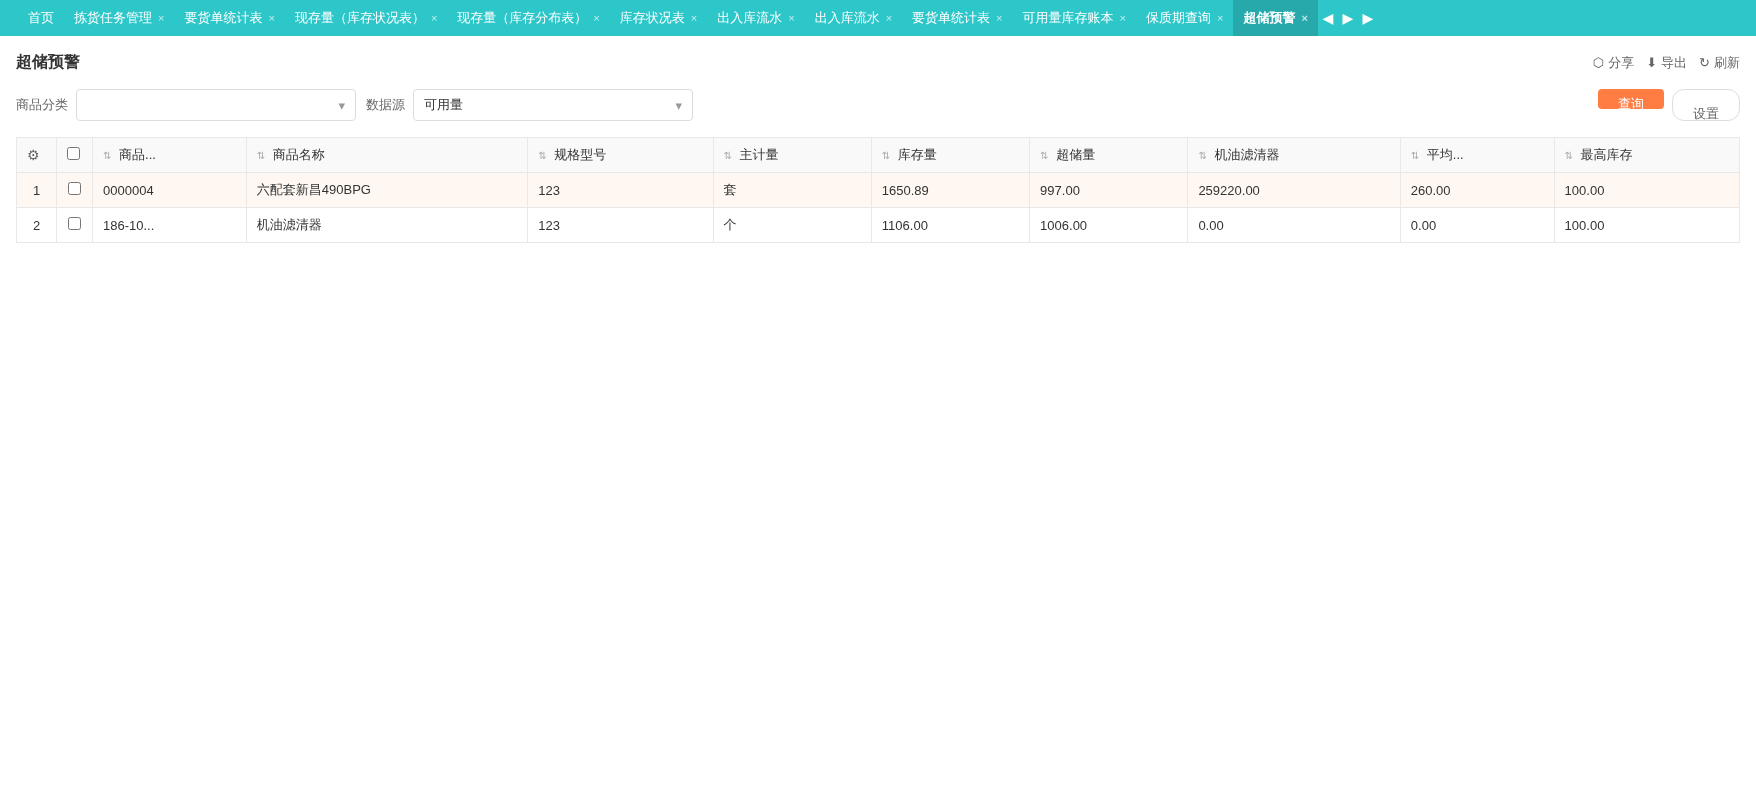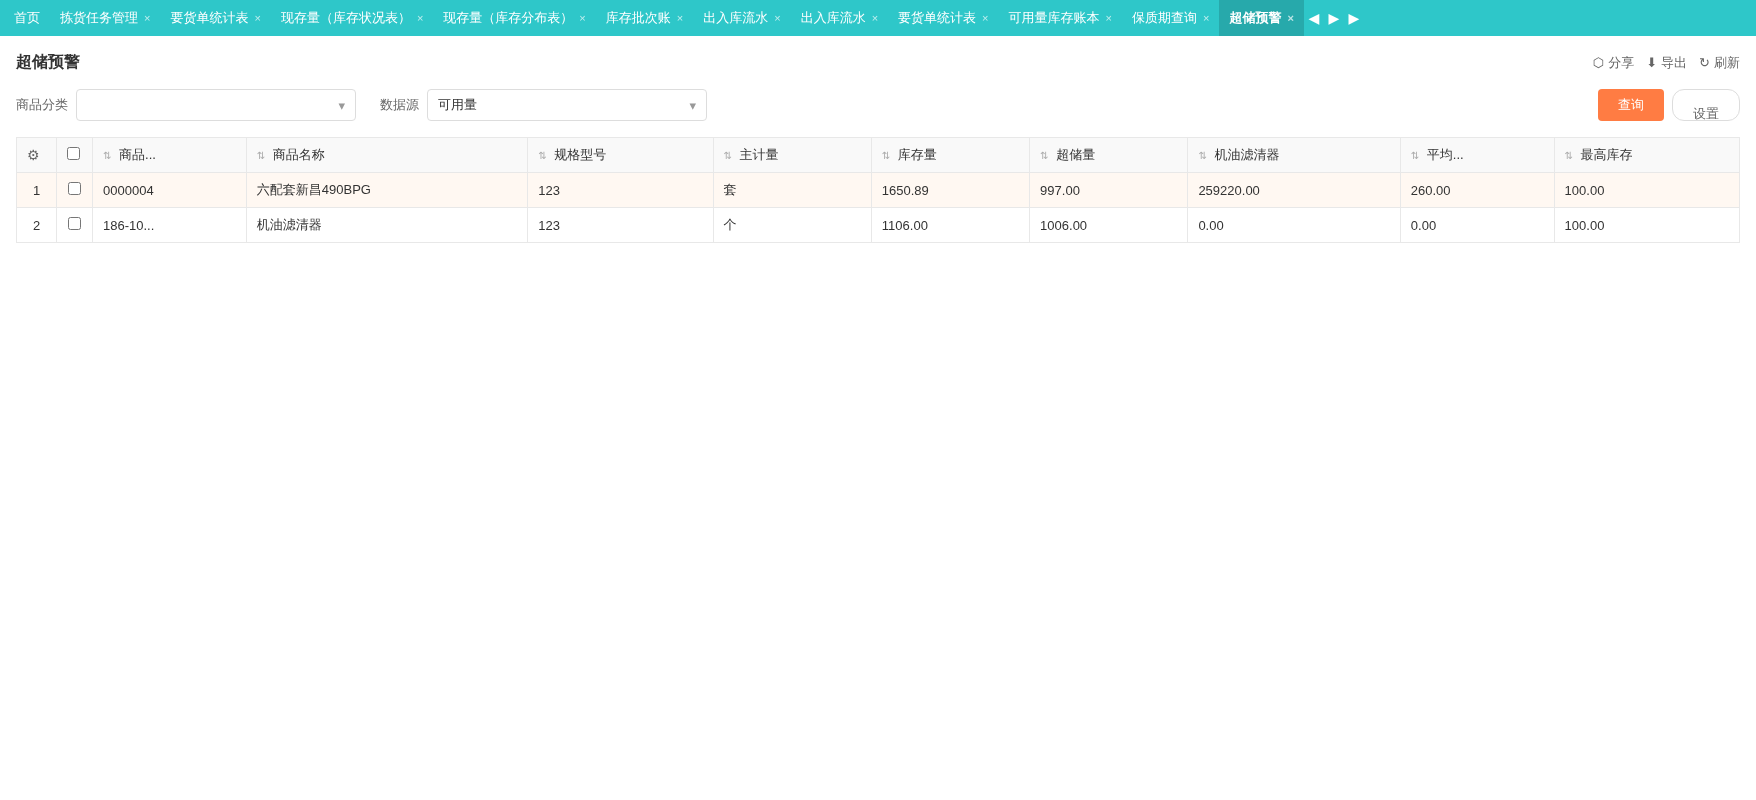--- a/index.html
+++ b/index.html
@@ -4,21 +4,21 @@
   <style>
     * { box-sizing: border-box; margin: 0; padding: 0; font-family: 'Microsoft YaHei', Arial, sans-serif; font-size: 13px; }
     body { background: #f5f5f5; overflow-x: hidden; }
 
     
     .top-nav {
       background: #2ec7c9;
       display: flex;
       align-items: center;
       height: 36px;
-      padding: 0 4px;
+      padding: 0 18px;
       overflow: hidden;
       flex-wrap: nowrap;
     }
     .nav-item {
       color: #fff;
       padding: 0 10px;
       height: 36px;
       line-height: 36px;
       white-space: nowrap;
       cursor: pointer;
@@ -78,21 +78,21 @@
       display: flex;
       align-items: center;
       gap: 4px;
       font-size: 13px;
     }
 
     
     .filter-bar {
       display: flex;
       align-items: center;
-      gap: 24px;
+      gap: 10px;
       margin-bottom: 16px;
       flex-wrap: wrap;
     }
     .filter-group {
       display: flex;
       align-items: center;
       gap: 8px;
     }
     .filter-label {
       color: #666;
@@ -115,21 +115,21 @@
 
     
     .btn-query {
       background: #ff7c43;
       color: #fff;
       border: none;
       border-radius: 4px;
       padding: 6px 20px;
       cursor: pointer;
       font-size: 13px;
-      height: 32px;
+      height: 20px;
     }
     .btn-settings {
       background: #fff;
       color: #666;
       border: 1px solid #ddd;
       border-radius: 12px;
       padding: 15px 20px;
       cursor: pointer;
       font-size: 13px;
       height: 24px;
@@ -200,21 +200,21 @@
   </div>
   <div class="nav-item">
     <span>现存量（库存状况表）</span>
     <span class="close-x">×</span>
   </div>
   <div class="nav-item">
     <span>现存量（库存分布表）</span>
     <span class="close-x">×</span>
   </div>
   <div class="nav-item">
-    <span>库存批次账</span>
+    <span>库存状况表</span>
     <span class="close-x">×</span>
   </div>
   <div class="nav-item">
     <span>出入库流水</span>
     <span class="close-x">×</span>
   </div>
   <div class="nav-item">
     <span>出入库流水</span>
     <span class="close-x">×</span>
   </div>

